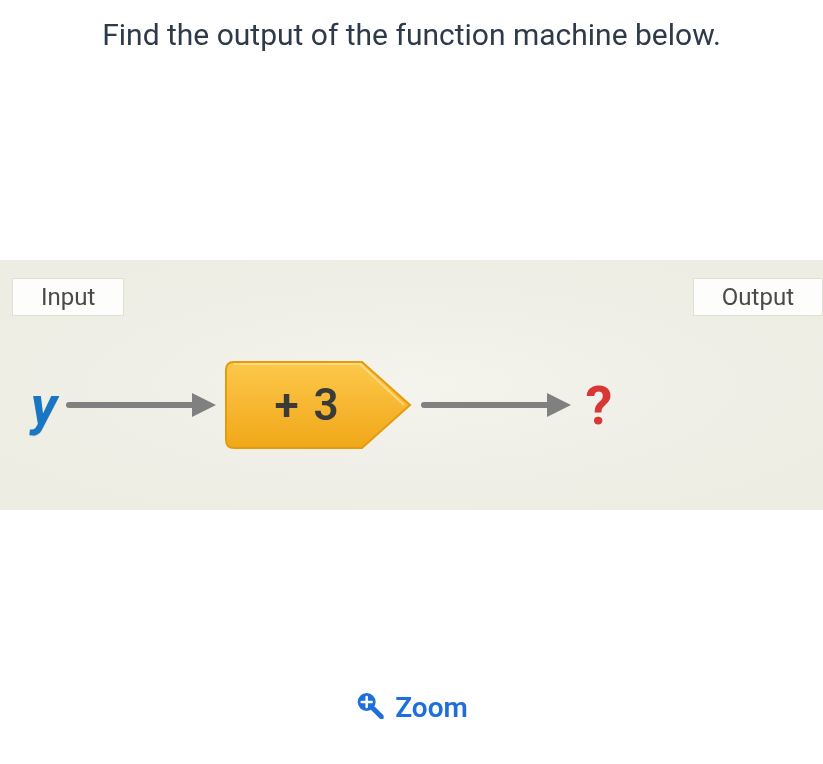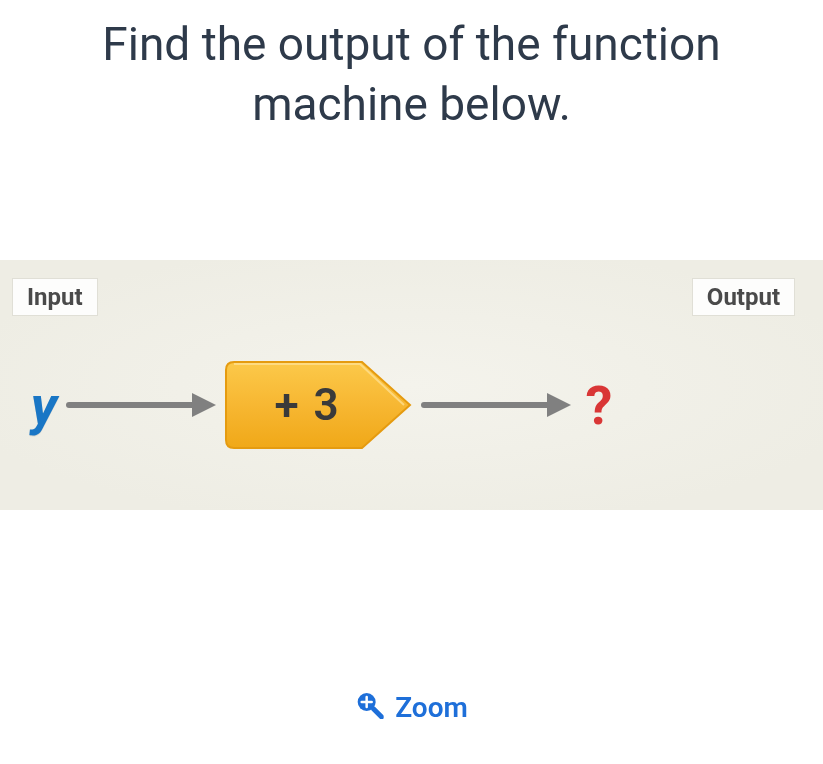--- a/index.html
+++ b/index.html
@@ -9,49 +9,49 @@
     }
     body {
       font-family: -apple-system, BlinkMacSystemFont, 'Segoe UI', Roboto, Helvetica, Arial, sans-serif;
       width: 823px;
       height: 764px;
       background: #ffffff;
       position: relative;
     }
     .question-title {
       text-align: center;
-      font-size: 46px;
+      font-size: 30px;
       font-weight: 400;
       color: #2e3a4a;
       padding: 15px 40px 10px 40px;
       line-height: 1.3;
     }
     .diagram-area {
       position: absolute;
       top: 260px;
       left: 0;
       width: 823px;
       height: 250px;
       background: radial-gradient(ellipse at center, #f4f3ec 0%, #eeede4 80%);
     }
     .input-label, .output-label {
       position: absolute;
       top: 18px;
       background: #fdfdfc;
       border: 1px solid #e0dfd6;
-      padding: 4px 14px;
+      padding: 4px 28px;
       font-size: 24px;
       color: #4a4a4a;
-      font-weight: 700;
+      font-weight: 400;
     }
     .input-label {
       left: 12px;
     }
     .output-label {
-      right: 28px;
+      right: 0;
     }
     .machine-row {
       position: absolute;
       top: 100px;
       left: 0;
       width: 100%;
       display: flex;
       align-items: center;
       justify-content: flex-start;
     }

